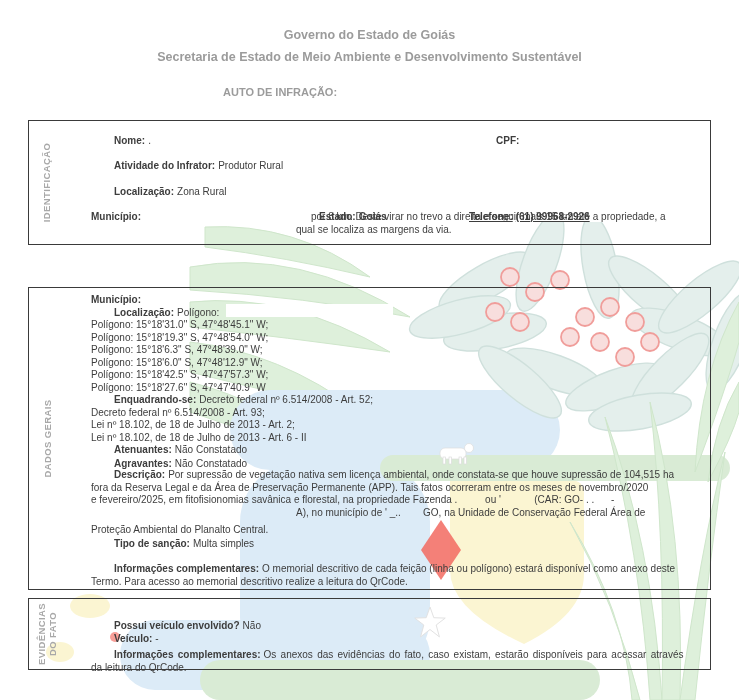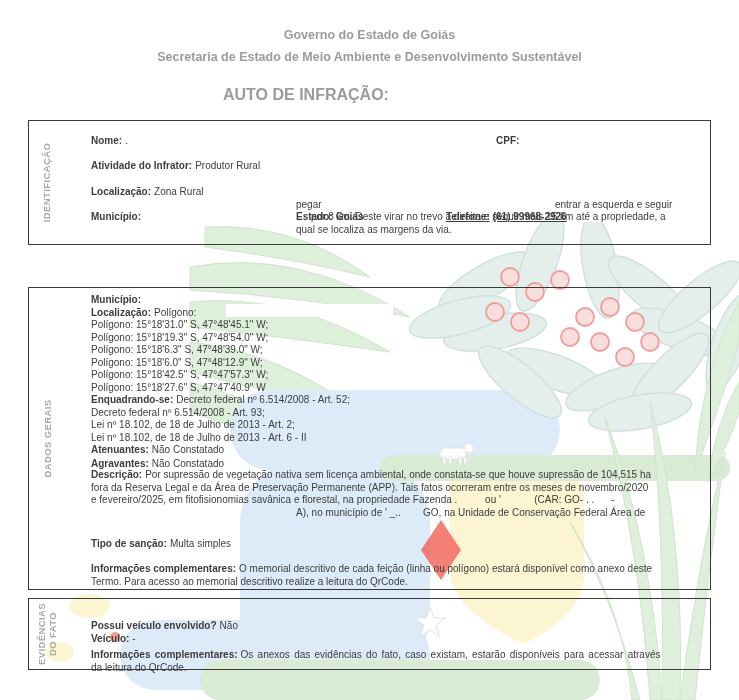--- a/index.html
+++ b/index.html
@@ -10,21 +10,21 @@
     overflow:hidden;
     font-family:"Liberation Sans", sans-serif;
     font-size:10px;
     color:var(--body-text,#3d3d3d);
   }
   .hdr{position:absolute;left:0;width:739px;text-align:center;
        font-weight:bold;color:var(--header-text,#9b9b9b);font-size:12.5px;}
   .hdr1{top:28px;}
   .hdr2{top:50px;}
   .doc-title{position:absolute;left:223px;top:86px;font-weight:bold;
-       color:var(--header-text,#9b9b9b);font-size:16px;}
+       color:var(--header-text,#9b9b9b);font-size:11px;}
   
   .wm{position:absolute;left:40px;top:222px;width:699px;height:478px;z-index:0;}
   .wm-leaf{fill:var(--wm-leaf-fill,#e4efec);stroke:var(--wm-leaf-stroke,#cfe0dc);stroke-width:1.4;}
   .wm-grass{fill:var(--wm-grass-fill,#def0db);stroke:var(--wm-grass-stroke,#cfe6cb);stroke-width:1;}
   .wm-berry{fill:var(--wm-berry-fill,#f8dedd);stroke:var(--wm-berry-stroke,#f09d9a);stroke-width:1.8;}
   .wm-blue{fill:var(--wm-blue,#dcebf7);}
   .wm-yellow{fill:var(--wm-yellow,#fbf5d2);}
   .wm-red{fill:var(--wm-red,#f26a60);}
   .wm-green{fill:var(--wm-green-band,#d9ebd5);}
   .wm-white{fill:#ffffff;stroke:#dcdcdc;stroke-width:0.7;}
@@ -34,21 +34,21 @@
        box-sizing:border-box;background:transparent;z-index:1;}
   .box1{top:120px;height:125px;}
   .box2{top:287px;height:303px;}
   .box3{top:598px;height:72px;}
   .vlabel{position:absolute;left:0;top:0;bottom:0;width:36px;
        display:flex;align-items:center;justify-content:center;}
   .vlabel .vtxt{transform:rotate(-90deg);white-space:nowrap;font-weight:bold;
        color:var(--section-label,#a8a8a8);font-size:9.5px;letter-spacing:0.4px;text-align:center;line-height:11px;}
   .row{position:absolute;height:12px;line-height:12px;white-space:nowrap;}
   .pre{white-space:pre;}
-  .b{font-weight:bold;padding-right:3px;}
+  .b{font-weight:bold;padding-right:3px;margin-left:23px;}
   .b0{font-weight:bold;}
   .just{word-spacing:1.5px;}
   .redact{position:absolute;background:#ffffff;z-index:2;}
   .row{z-index:3;}
 </style>
 </head>
 <body>
 
 <div class="page">
 
@@ -136,21 +136,20 @@
     <div class="row" style="left:62px;top:14px;">
       <span class="b">Nome:</span><span>.</span>
     </div>
     <div class="row b0" style="left:467px;top:14px;">CPF:</div>
     <div class="row" style="left:62px;top:39px;">
       <span class="b">Atividade do Infrator:</span><span>Produtor Rural</span>
     </div>
     <div class="row" style="left:62px;top:65px;">
       <span class="b">Localização:</span><span>Zona Rural</span>
     </div>
-    <div class="row pre" style="left:267px;top:78px;">pegar                                                                                    entrar a esquerda e seguir</div>
     <div class="row b0" style="left:62px;top:90px;">Município:</div>
     <div class="row pre" style="left:267px;top:90px;padding-left:15px;">por 8 km. Deste virar no trevo a direita e seguir mais 15 km até a propriedade, a</div>
     <div class="row" style="left:267px;top:90px;">
       <span class="b">Estado:</span><span class="b0">Goiás</span>
     </div>
     <div class="row" style="left:417px;top:90px;text-decoration:underline;">
       <span class="b">Telefone:</span><span class="b0">(61) 99968-2926</span>
     </div>
     <div class="row pre" style="left:267px;top:103px;">qual se localiza as margens da via.</div>
   </div>
@@ -181,20 +180,21 @@
     </div>
     <div class="row" style="left:62px;top:170px;">
       <span class="b">Agravantes:</span><span>Não Constatado</span>
     </div>
     <div class="row" style="left:62px;top:181px;">
       <span class="b">Descrição:</span><span>Por supressão de vegetação nativa sem licença ambiental, onde constata-se que houve supressão de 104,515 ha</span>
     </div>
     <div class="row" style="left:62px;top:193.5px;">fora da Reserva Legal e da Área de Preservação Permanente (APP). Tais fatos ocorreram entre os meses de novembro/2020</div>
     <div class="row pre" style="left:62px;top:206px;">e fevereiro/2025, em fitofisionomias savânica e florestal, na propriedade Fazenda .          ou '            (CAR: GO- . .      -</div>
     <div class="row pre" style="left:62px;top:218.5px;">                                                                          A), no município de ' _..        GO, na Unidade de Conservação Federal Área de</div>
+    <div class="row" style="left:62px;top:236px;">Proteção Ambiental do Planalto Central.</div>
     <div class="row" style="left:62px;top:250px;">
       <span class="b">Tipo de sanção:</span><span>Multa simples</span>
     </div>
     <div class="row" style="left:62px;top:287.5px;">Termo. Para acesso ao memorial descritivo realize a leitura do QrCode.</div>
     <div class="row" style="left:62px;top:275px;">
       <span class="b">Informações complementares:</span><span>O memorial descritivo de cada feição (linha ou polígono) estará disponível como anexo deste</span>
     </div>
   </div>
 
   <div class="box box3">

